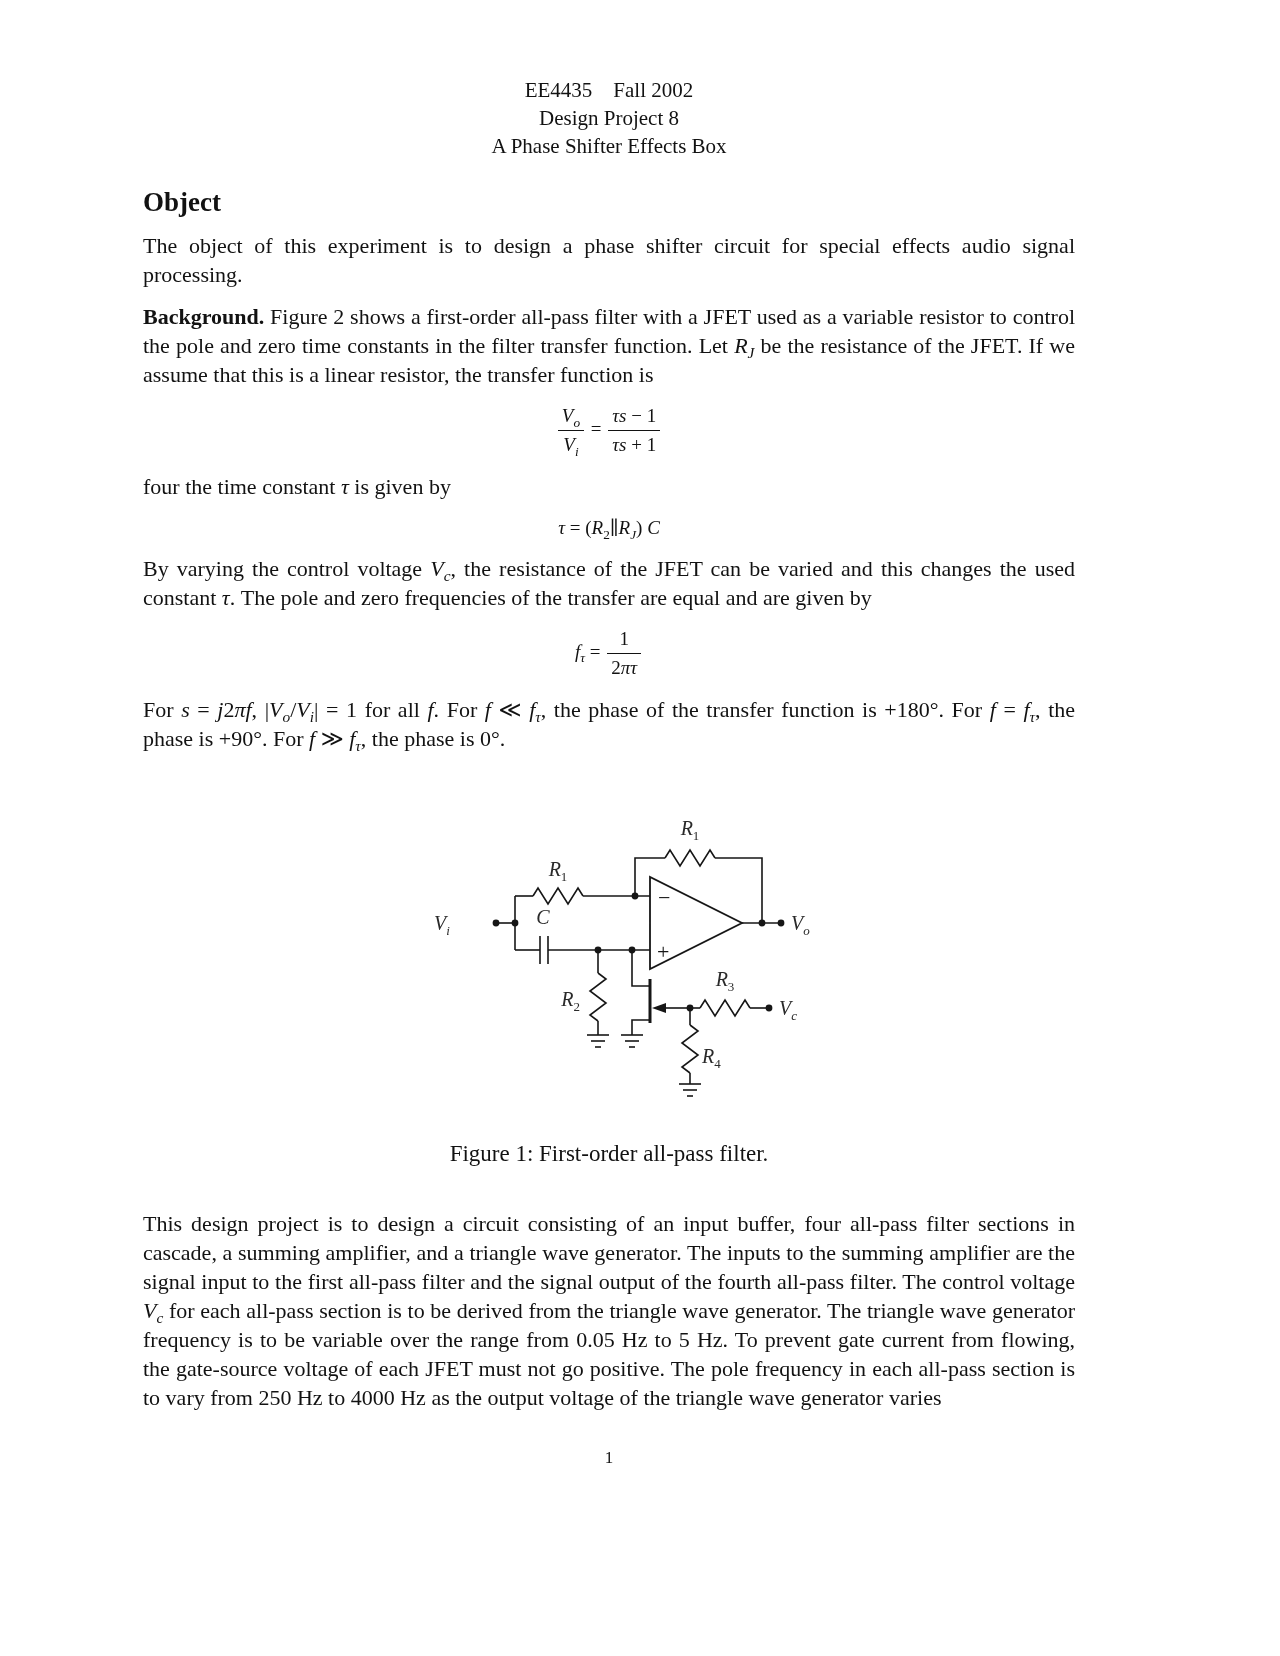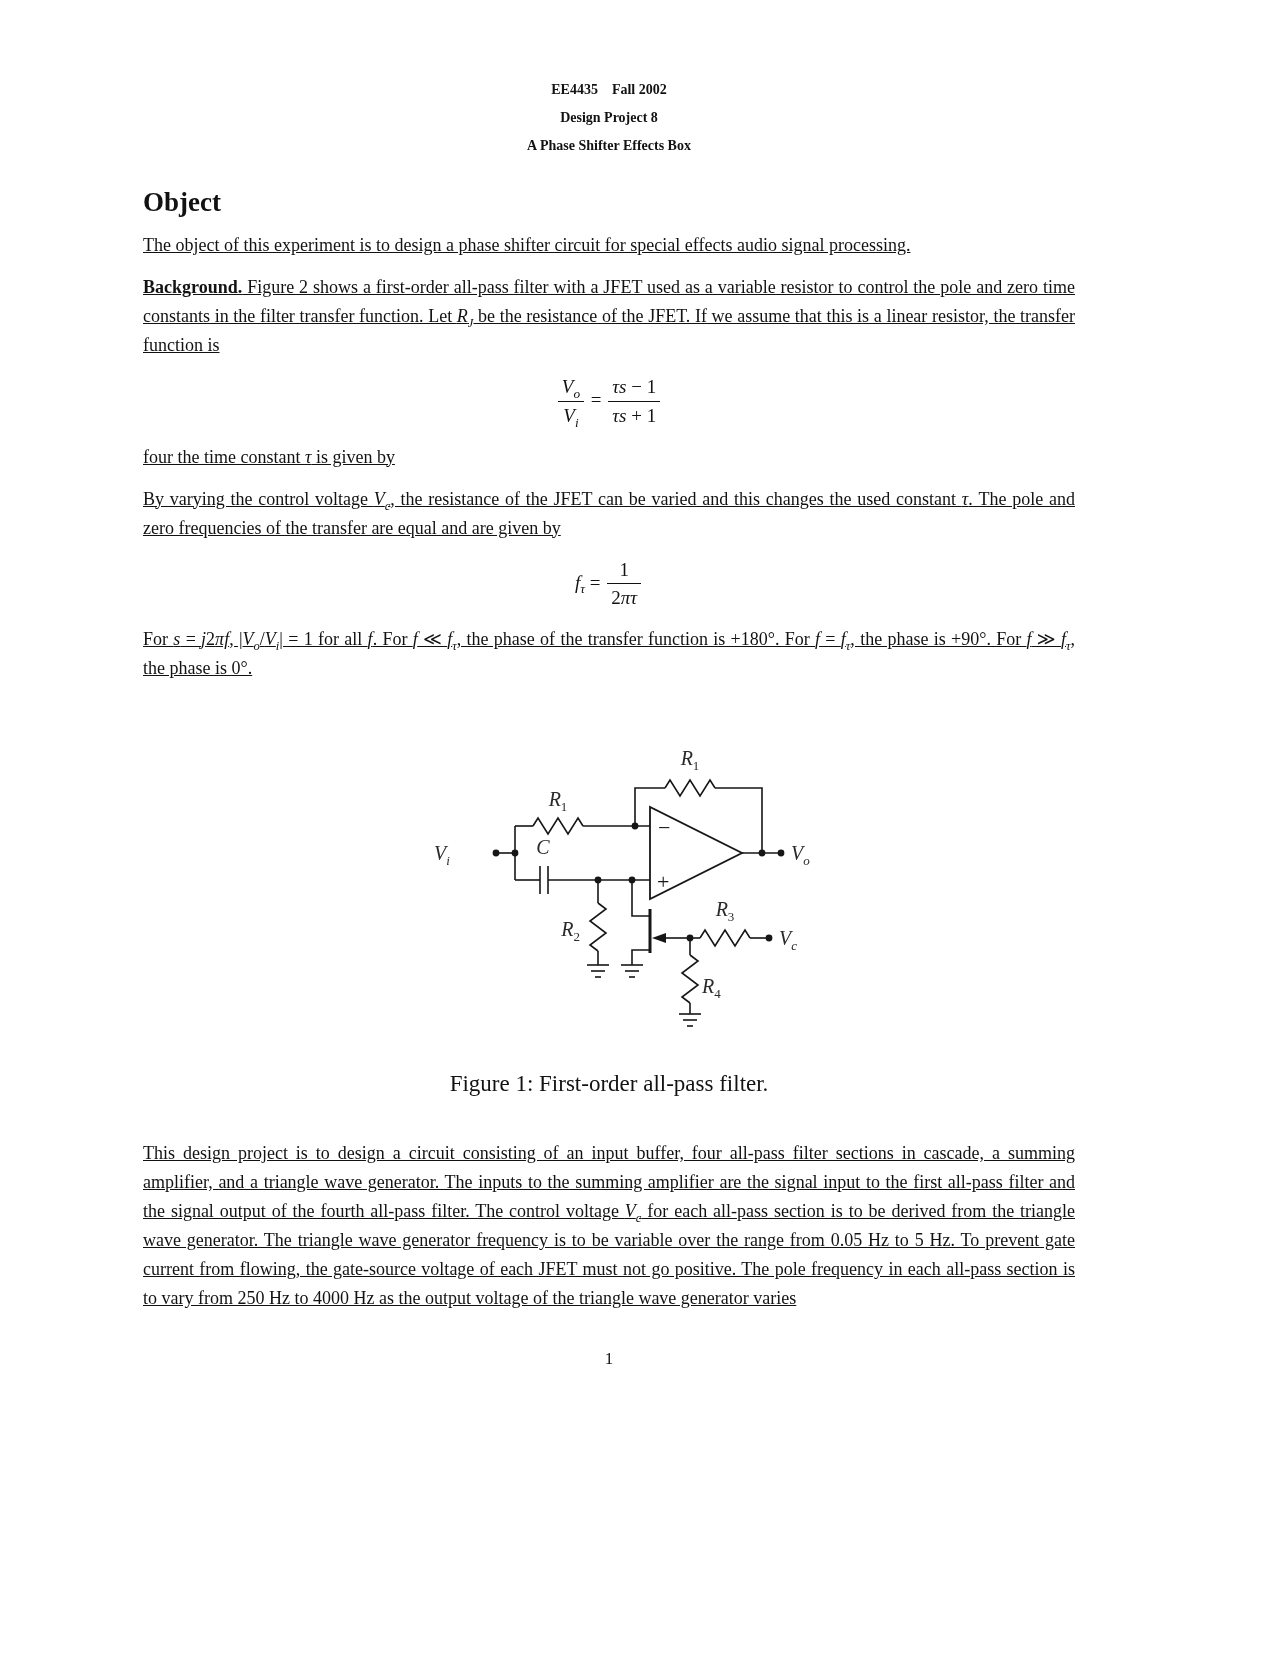--- a/index.html
+++ b/index.html
@@ -2,26 +2,25 @@
 <html><head>
 <meta charset="utf-8">
 <style>
   html,body{margin:0;padding:0;background:#ffffff;}
   body{
     width:1280px;height:1656px;overflow:hidden;
     color:#121212;
     font-family:"Liberation Serif","DejaVu Serif",serif;
   }
   .page{padding:76px 205px 0 143px;}
-  .title-block{text-align:center;font-weight:bold;font-size:14px;line-height:28px;}
+  .title-block{text-align:center;font-weight:normal;font-size:21px;line-height:28px;}
   .object-heading{font-size:27px;font-weight:bold;margin:27px 0 0 0;}
   p.body{
-    font-size:18px;line-height:29px;text-align:justify;
+    font-size:22px;line-height:29px;text-align:justify;
     margin:13px 0 0 0;
-    text-decoration:underline;
   }
   p.body i, .equation i, figure i{font-style:italic;}
   sub{font-size:70%;line-height:0;}
   .equation{
     text-align:center;font-size:19px;margin:15px 0 15px 0;line-height:1.25;
   }
   .frac{display:inline-block;vertical-align:middle;text-align:center;margin:0 2px;}
   .frac .num{display:block;padding:0 4px 2px 4px;border-bottom:1.4px solid #121212;}
   .frac .den{display:block;padding:2px 4px 0 4px;}
   figure{margin:20px 0 0 0;}
@@ -53,20 +52,21 @@
   <div class="object-heading">Object</div>
 
   <p class="body"><span>The object of this experiment is to design a phase shifter circuit for special effects audio signal processing.</span></p>
 
   <p class="body"><b>Background.</b><span> Figure 2 shows a first-order all-pass filter with a JFET used as a variable resistor to control the pole and zero time constants in the filter transfer function. Let </span><i>R</i><sub><i>J</i></sub><span> be the resistance of the JFET. If we assume that this is a linear resistor, the transfer function is</span></p>
 
   <div class="equation"><span class="frac"><span class="num"><i>V</i><sub><i>o</i></sub></span><span class="den"><i>V</i><sub><i>i</i></sub></span></span><span> = </span><span class="frac"><span class="num"><i>τs</i><span> − 1</span></span><span class="den"><i>τs</i><span> + 1</span></span></span></div>
 
   <p class="body"><span>four the time constant </span><i>τ</i><span> is given by</span></p>
 
+  <div class="equation"><i>τ</i><span> = (</span><i>R</i><sub>2</sub><span>∥</span><i>R</i><sub><i>J</i></sub><span>) </span><i>C</i></div>
 
   <p class="body"><span>By varying the control voltage </span><i>V</i><sub><i>c</i></sub><span>, the resistance of the JFET can be varied and this changes the used constant </span><i>τ</i><span>. The pole and zero frequencies of the transfer are equal and are given by</span></p>
 
   <div class="equation"><i>f</i><sub><i>τ</i></sub><span> = </span><span class="frac"><span class="num"><span>1</span></span><span class="den"><span>2</span><i>πτ</i></span></span></div>
 
   <p class="body"><span>For </span><i>s</i><span> = </span><i>j</i><span>2</span><i>πf</i><span>, |</span><i>V</i><sub><i>o</i></sub><span>/</span><i>V</i><sub><i>i</i></sub><span>| = 1 for all </span><i>f</i><span>. For </span><i>f</i><span> ≪ </span><i>f</i><sub><i>τ</i></sub><span>, the phase of the transfer function is +180°. For </span><i>f</i><span> = </span><i>f</i><sub><i>τ</i></sub><span>, the phase is +90°. For </span><i>f</i><span> ≫ </span><i>f</i><sub><i>τ</i></sub><span>, the phase is 0°.</span></p>
 
   <figure>
     <svg class="schematic" width="392" height="330" viewBox="0 0 392 330" xmlns="http://www.w3.org/2000/svg">
 

